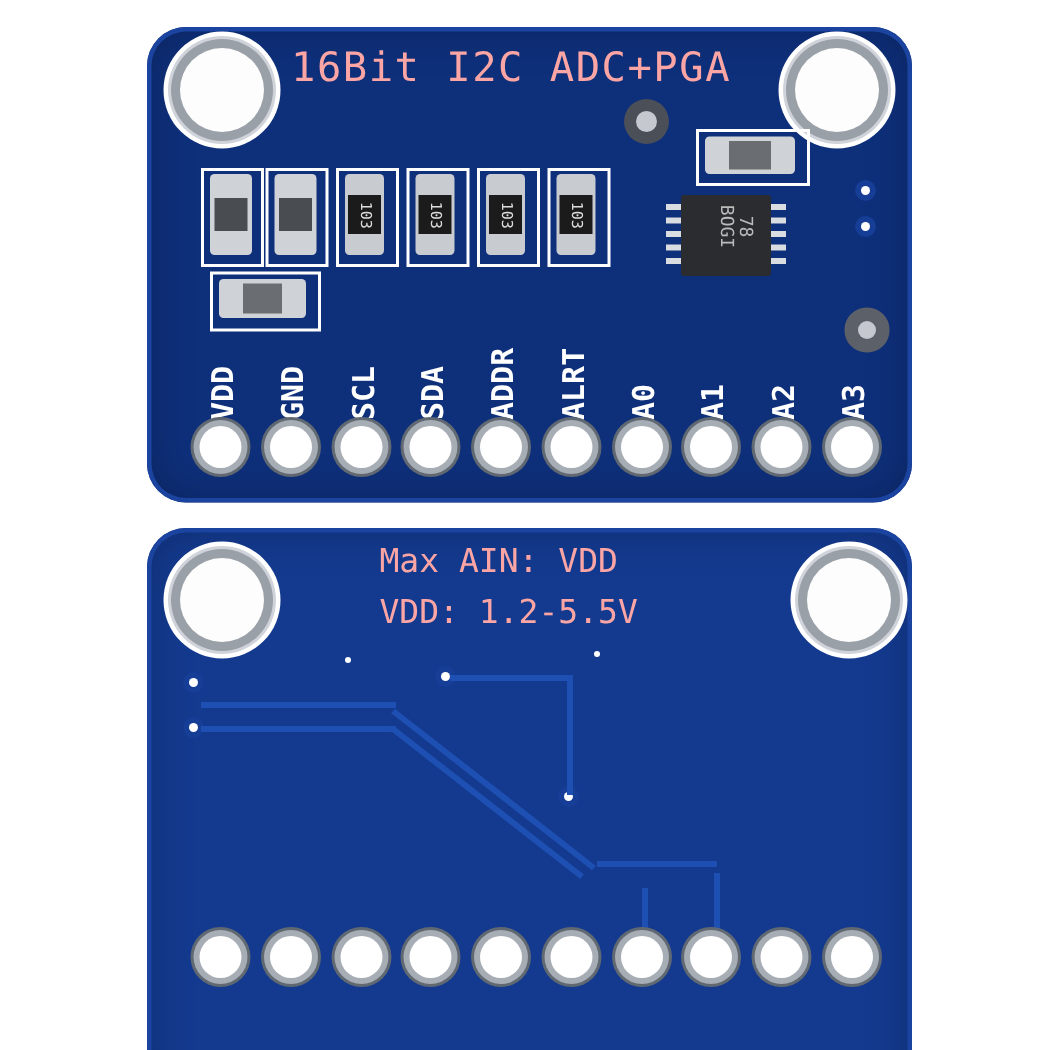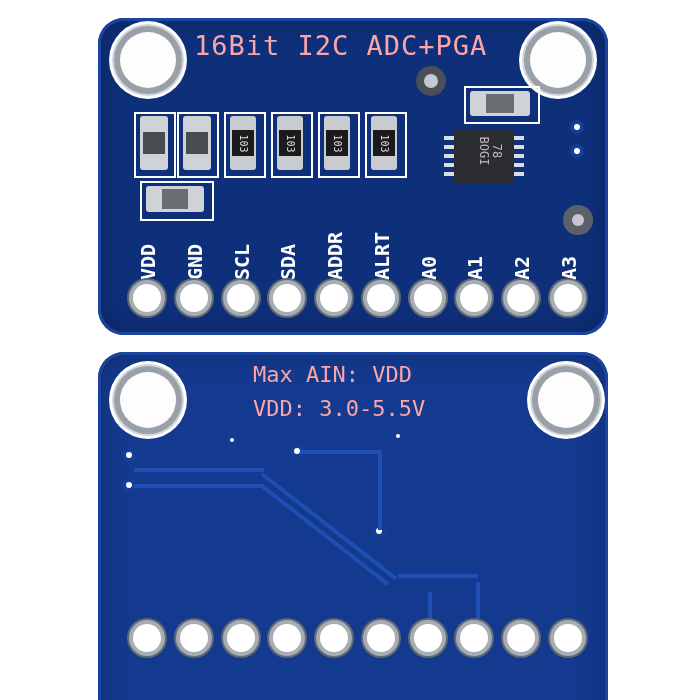--- a/index.html
+++ b/index.html
@@ -121,21 +121,21 @@
   <div class="pad" style="left:316px;top:266px"></div>
   <div class="pad" style="left:362px;top:266px"></div>
   <div class="pad" style="left:409px;top:266px"></div>
   <div class="pad" style="left:456px;top:266px"></div>
 </div>
 
 <div id="bot" class="board">
   <div class="mhole" style="left:22px;top:20px"></div>
   <div class="mhole" style="left:440px;top:20px"></div>
   <div class="silk silktext" style="left:155px;top:10px">Max AIN: VDD</div>
-  <div class="silk silktext" style="left:155px;top:44px">VDD: 3.0-5.5V</div>
+  <div class="silk silktext" style="left:155px;top:44px">VDD: 1.2-5.5V</div>
 
   <div class="via" style="left:28px;top:100px"></div>
   <div class="via" style="left:28px;top:130px"></div>
   <div class="via" style="left:196px;top:96px"></div>
   <div class="via" style="left:278px;top:176px"></div>
   <div class="via" style="left:132px;top:86px;width:4px;height:4px;box-shadow:none"></div>
   <div class="via" style="left:298px;top:82px;width:4px;height:4px;box-shadow:none"></div>
 
   <div class="trace" style="left:36px;top:104px;width:130px;height:4px;transform:translateY(12px)"></div>
   <div class="trace" style="left:36px;top:132px;width:130px;height:4px"></div>

